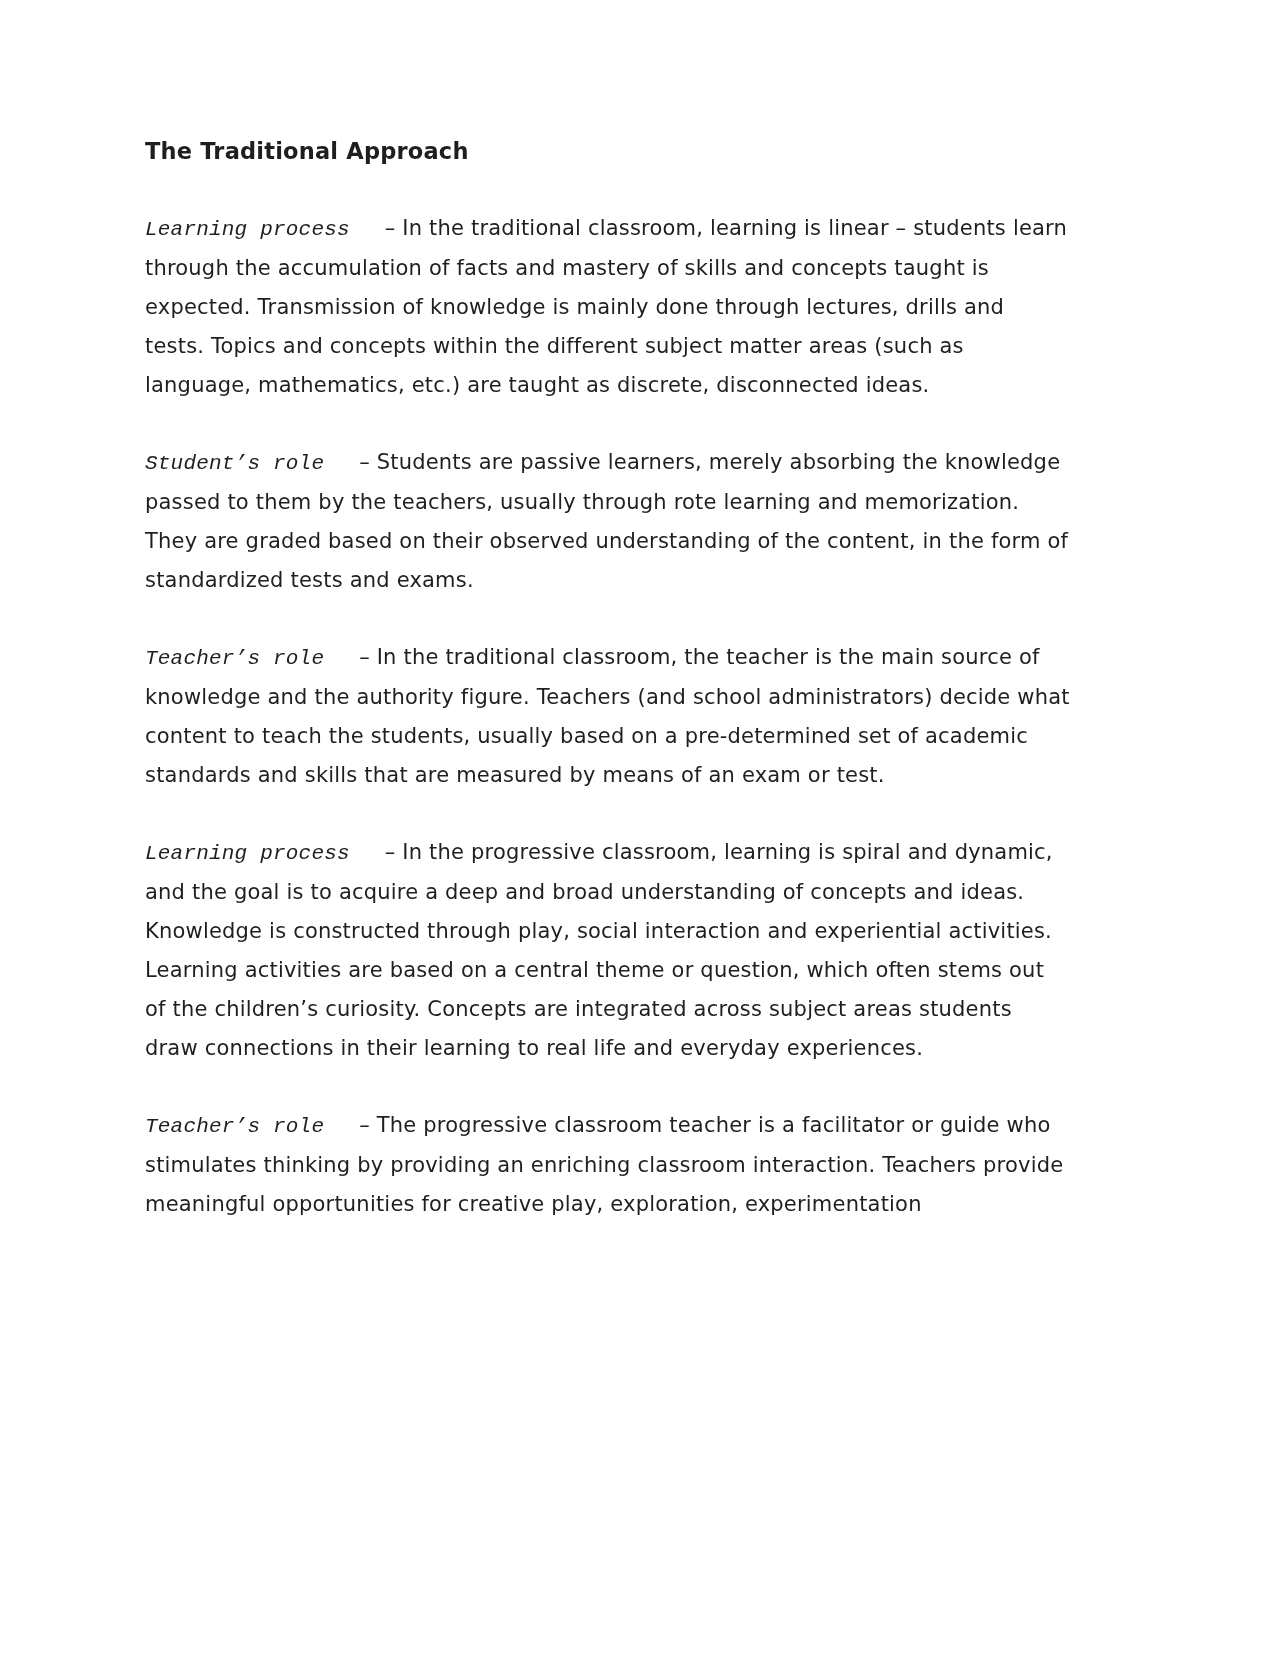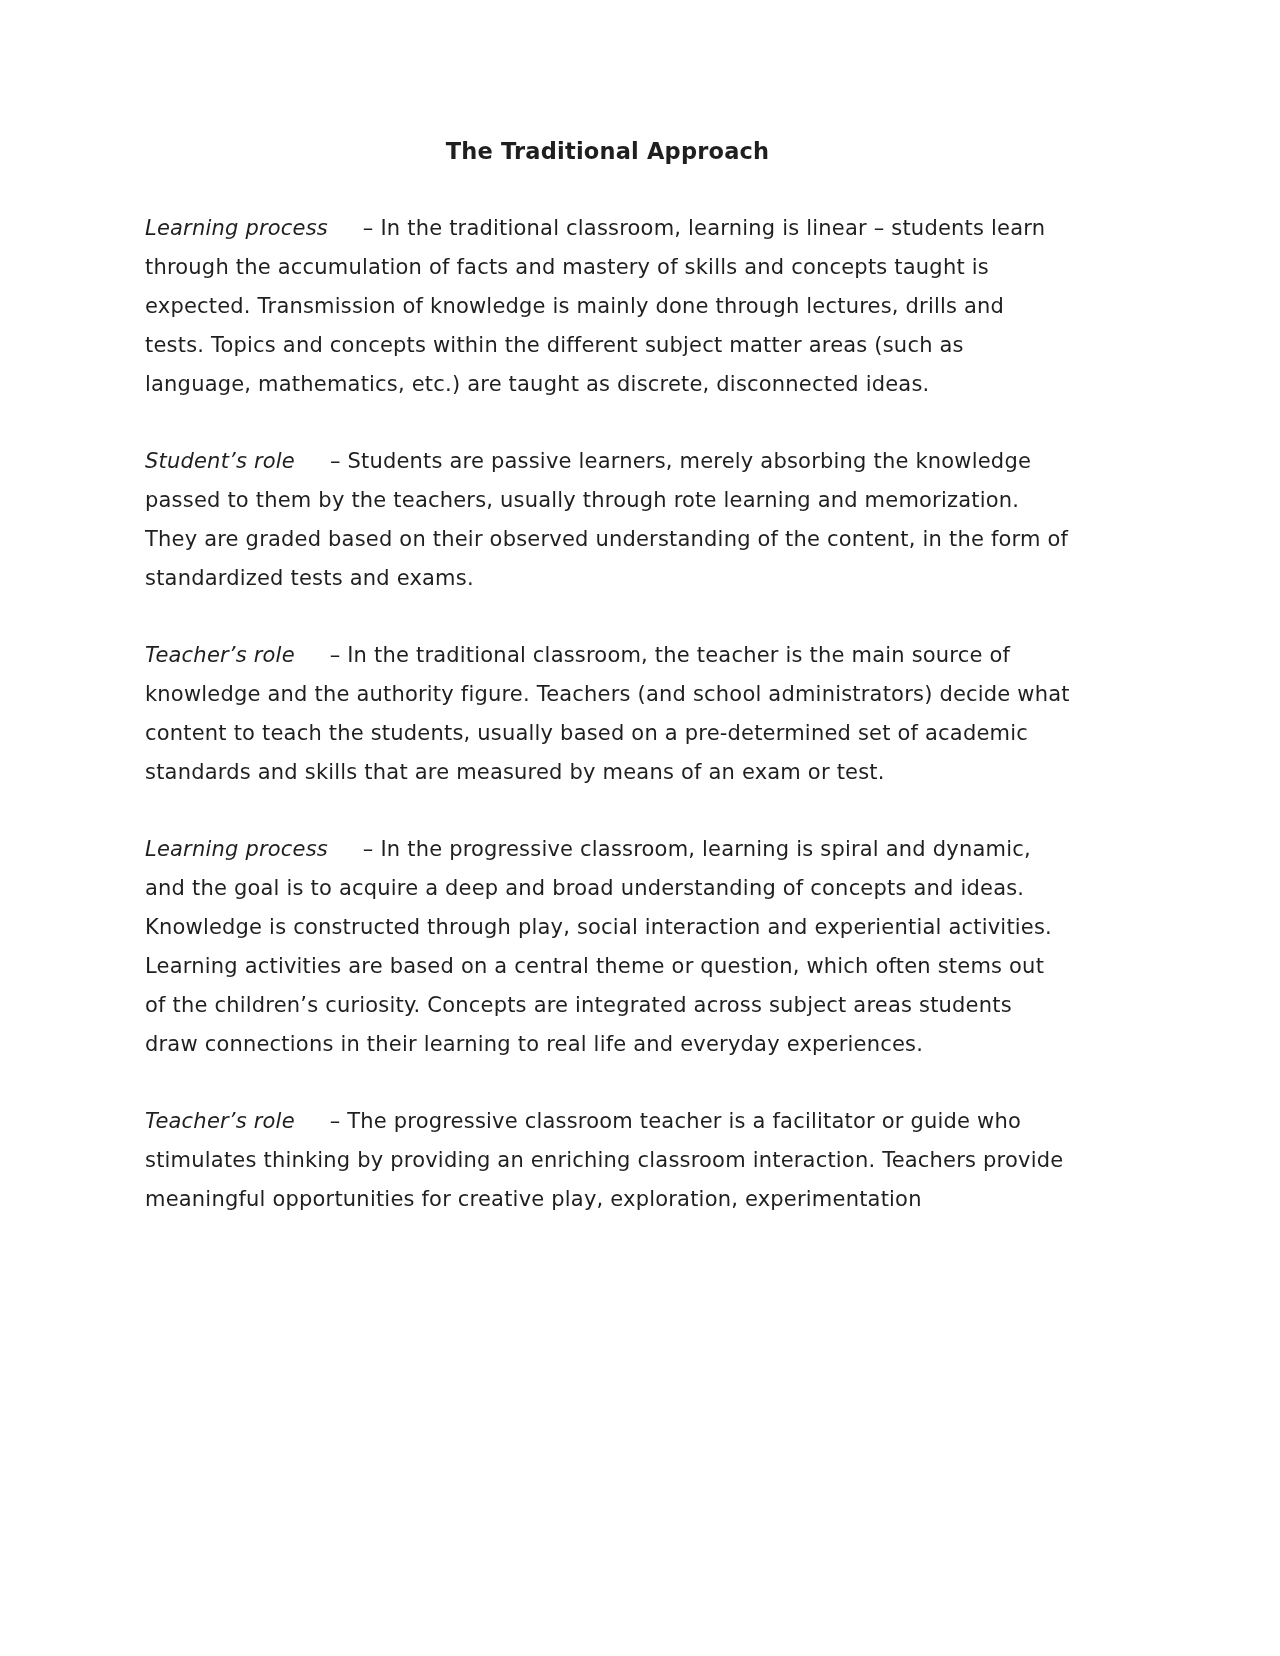--- a/index.html
+++ b/index.html
@@ -19,33 +19,33 @@
     width: 1280px;
     height: 1656px;
     padding: 132px 210px 60px 145px;
   }
   .heading {
     font-size: 22.5px;
     font-weight: bold;
     line-height: 39px;
     margin: 38px 0;
     letter-spacing: 0.2px;
-    text-align: center;
   }
   .heading:first-child {
     margin-top: 0;
   }
   .para {
     font-size: 21px;
     line-height: 39px;
     margin: 38px 0;
     letter-spacing: 0.2px;
   }
   .lead {
     font-style: italic;
+    font-family: Liberation Mono, monospace;
   }
   .body-text {
     font-style: normal;
     margin-left: 28px;
   }
 </style>
 </head>
 <body>
 
 <div class="page">

